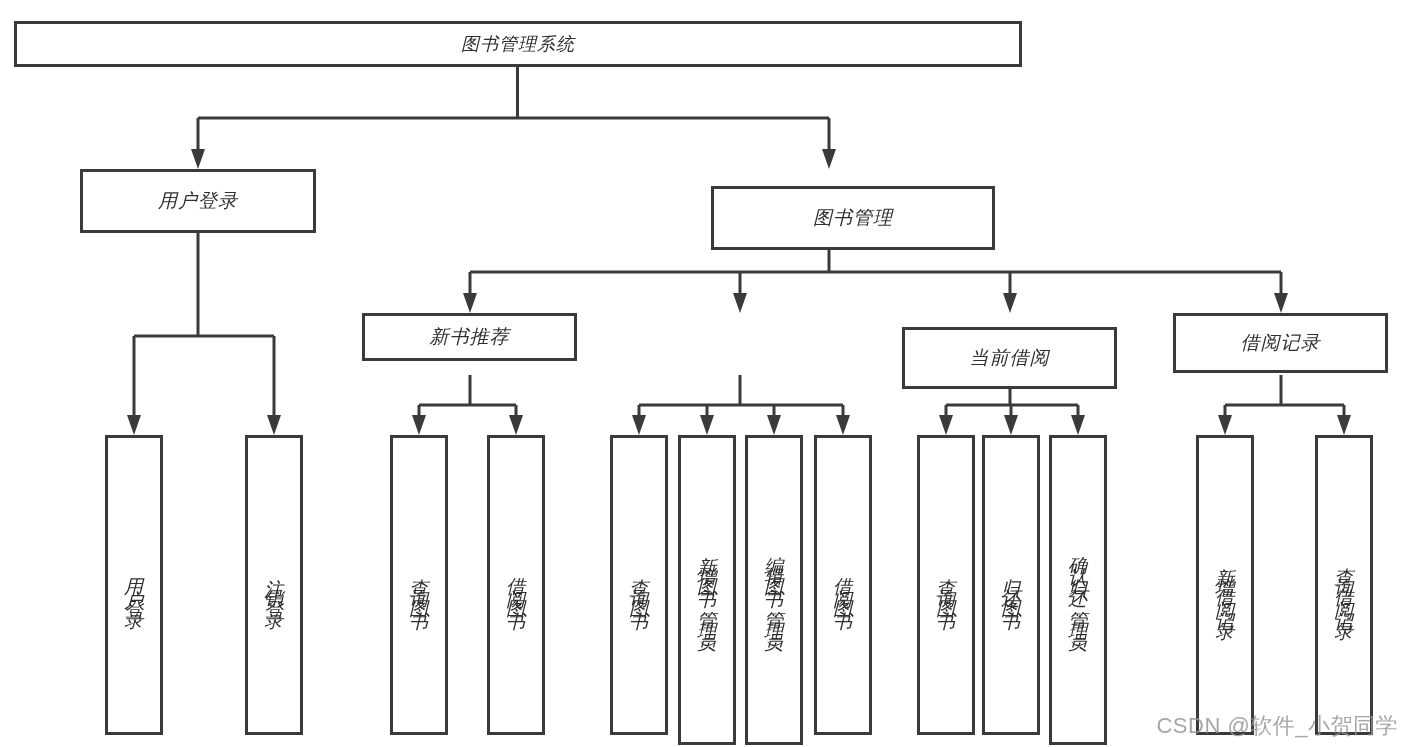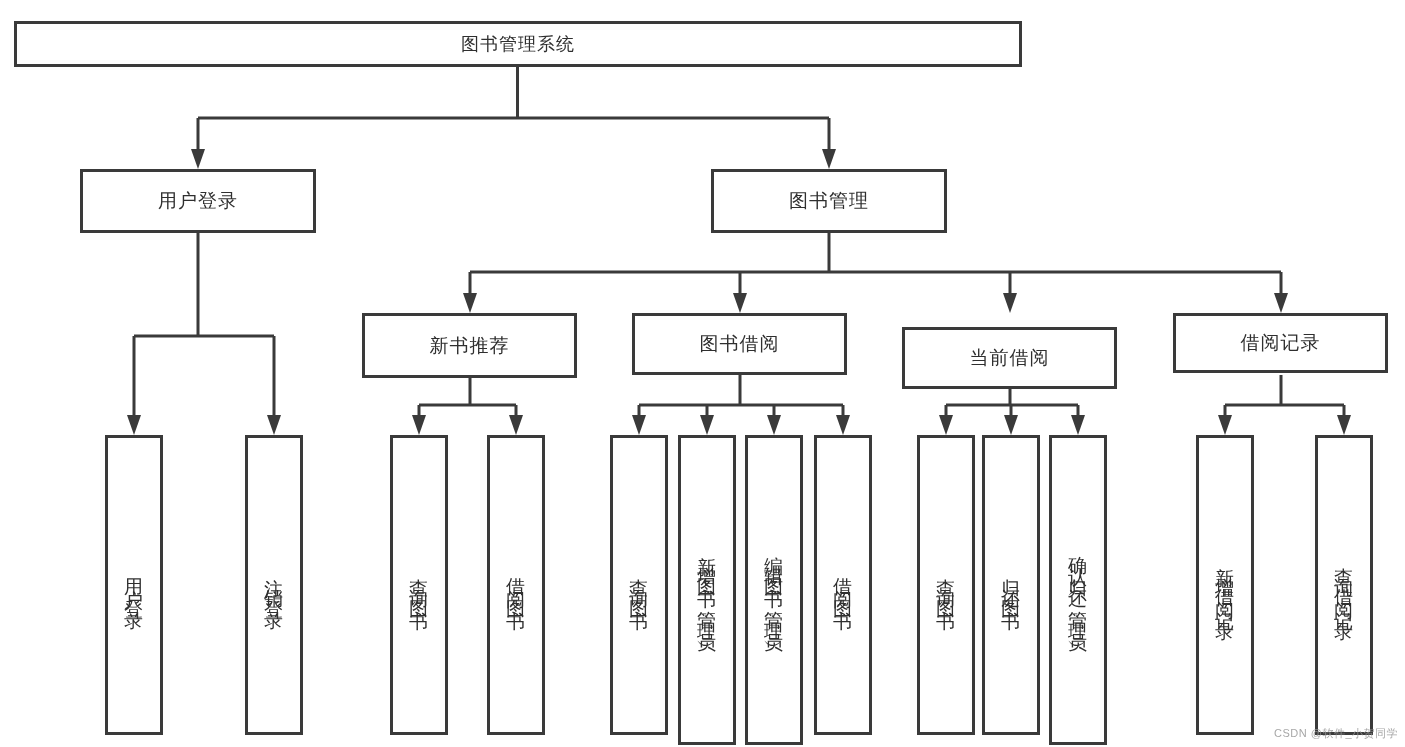--- a/index.html
+++ b/index.html
@@ -12,20 +12,21 @@
   }
   .connectors{position:absolute;left:0;top:0;width:1405px;height:747px;pointer-events:none;}
   .node{
     position:absolute;
     box-sizing:border-box;
     border:3px solid #3a3a3a;
     background:#ffffff;
     display:flex;
     align-items:center;
     justify-content:center;
+    font-style:italic;
   }
   .hlabel{
     font-size:19px;
     color:#2f2f2f;
     letter-spacing:1px;
     white-space:nowrap;
   }
   .root-label{font-size:18px;}
   .leaf{width:58px;height:300px;}
   .leaf.tall{height:310px;}
@@ -34,21 +35,21 @@
     text-orientation:mixed;
     font-size:19px;
     color:#2f2f2f;
     letter-spacing:11px;
     line-height:1;
   }
   .watermark{
     position:absolute;
     right:7px;
     bottom:6px;
-    font-size:11px;
+    font-size:22px;
     color:rgba(150,150,150,0.85);
     letter-spacing:0.5px;
     white-space:nowrap;
   }
 </style>
 </head>
 <body>
 
 <div class="canvas">
 
@@ -99,29 +100,26 @@
     </g>
   </svg>
 
   <div class="node" style="left:14px;top:21px;width:1008px;height:46px">
     <span class="hlabel root-label">图书管理系统</span>
   </div>
 
   <div class="node" style="left:80px;top:169px;width:236px;height:64px">
     <span class="hlabel">用户登录</span>
   </div>
-  <div class="node" style="left:711px;top:169px;width:236px;height:64px">
+  <div class="node" style="left:711px;top:186px;width:284px;height:64px">
     <span class="hlabel">图书管理</span>
   </div>
 
-  <div class="node" style="left:362px;top:313px;width:215px;height:65px">
+  <div class="node" style="left:362px;top:313px;width:215px;height:48px">
     <span class="hlabel">新书推荐</span>
-  </div>
-  <div class="node" style="left:632px;top:313px;width:215px;height:62px">
-    <span class="hlabel">图书借阅</span>
   </div>
   <div class="node" style="left:902px;top:327px;width:215px;height:62px">
     <span class="hlabel">当前借阅</span>
   </div>
   <div class="node" style="left:1173px;top:313px;width:215px;height:60px">
     <span class="hlabel">借阅记录</span>
   </div>
 
   <div class="node leaf" style="left:105px;top:435px">
     <span class="vlabel">用户登录</span>

